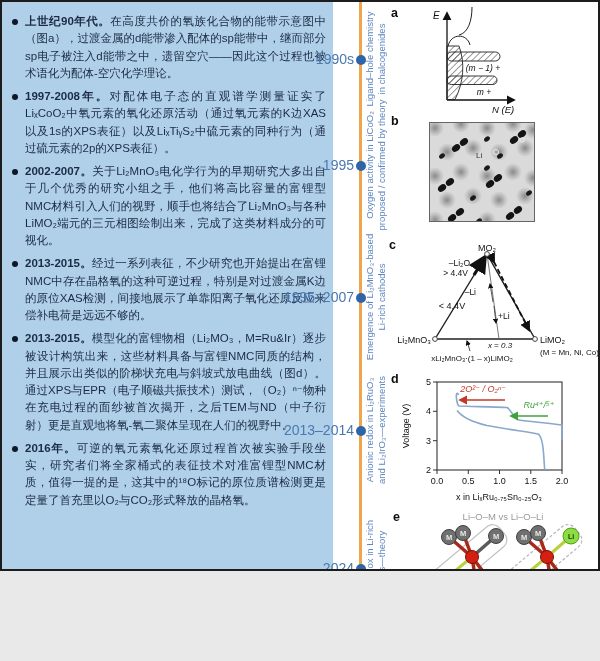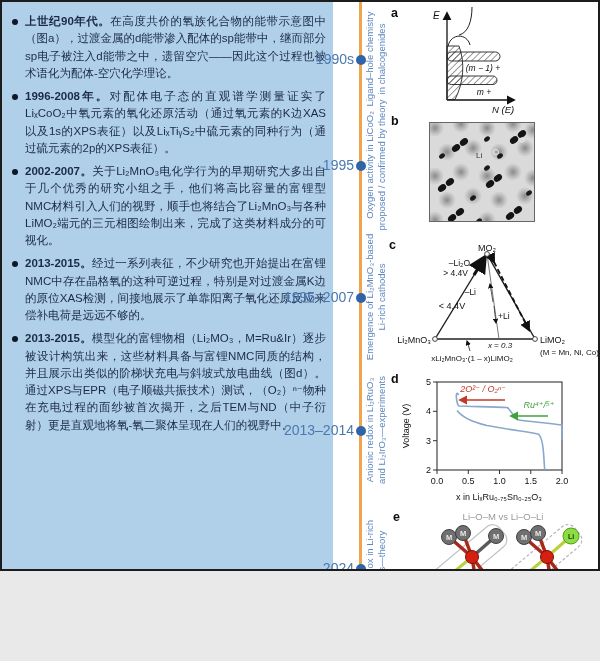--- a/index.html
+++ b/index.html
@@ -32,33 +32,37 @@
 
 <div class="page">
 
   <aside class="notes">
     <div class="bullet">
       <span class="bdot"></span>
       <p><b>上世纪90年代。</b><span>在高度共价的氧族化合物的能带示意图中（图a），过渡金属的d能带渗入配体的sp能带中，继而部分sp电子被注入d能带之中，遗留空穴——因此这个过程也被术语化为配体-空穴化学理论。</span></p>
     </div>
     <div class="bullet">
       <span class="bdot"></span>
-      <p><b>1996-2008年。</b><span>对配体电子态的直观谱学测量证实了LiₓCoO₂中氧元素的氧化还原活动（通过氧元素的K边XAS以及1s的XPS表征）以及LiₓTiᵧS₂中硫元素的同种行为（通过硫元素的2p的XPS表征）。</span></p>
+      <p><b>1997-2008年。</b><span>对配体电子态的直观谱学测量证实了LiₓCoO₂中氧元素的氧化还原活动（通过氧元素的K边XAS以及1s的XPS表征）以及LiₓTiᵧS₂中硫元素的同种行为（通过硫元素的2p的XPS表征）。</span></p>
     </div>
     <div class="bullet">
       <span class="bdot"></span>
       <p><b>2002-2007。</b><span>关于Li₂MnO₃电化学行为的早期研究大多出自于几个优秀的研究小组之手，他们将高比容量的富锂型NMC材料引入人们的视野，顺手也将结合了Li₂MnO₃与各种LiMO₂端元的三元相图绘制出来，完成了这类材料成分的可视化。</span></p>
     </div>
     <div class="bullet">
       <span class="bdot"></span>
       <p><b>2013-2015。</b><span>经过一系列表征，不少研究也开始提出在富锂NMC中存在晶格氧的这种可逆过程，特别是对过渡金属K边的原位XAS检测，间接地展示了单靠阳离子氧化还原反应来偿补电荷是远远不够的。</span></p>
     </div>
     <div class="bullet">
       <span class="bdot"></span>
       <p><b>2013-2015。</b><span>模型化的富锂物相（Li₂MO₃，M=Ru&amp;Ir）逐步被设计构筑出来，这些材料具备与富锂NMC同质的结构，并且展示出类似的阶梯状充电与斜坡式放电曲线（图d）。通过XPS与EPR（电子顺磁共振技术）测试，（O₂）ⁿ⁻物种在充电过程的面纱被首次揭开，之后TEM与ND（中子衍射）更是直观地将氧-氧二聚体呈现在人们的视野中。</span></p>
+    </div>
+    <div class="bullet">
+      <span class="bdot"></span>
+      <p><b>2016年。</b><span>可逆的氧元素氧化还原过程首次被实验手段坐实，研究者们将全家桶式的表征技术对准富锂型NMC材质，值得一提的是，这其中的¹⁸O标记的原位质谱检测更是定量了首充里以O₂与CO₂形式释放的晶格氧。</span></p>
     </div>
   </aside>
 
   <div class="tl-line"></div>
   <div class="tl-arrow"></div>
 
   <div class="tl-event" style="top:57px">
     <div class="tl-year">1990s</div>
     <div class="tl-dot"></div>
     <div class="tl-label">Ligand–hole chemistry

